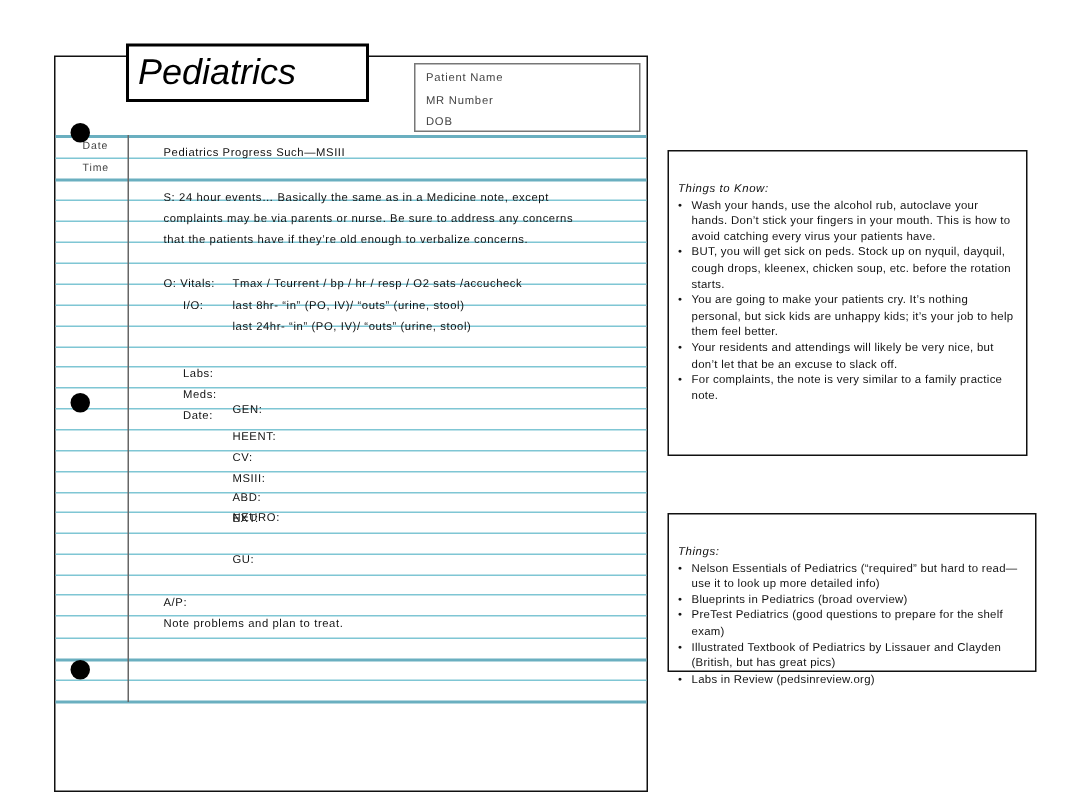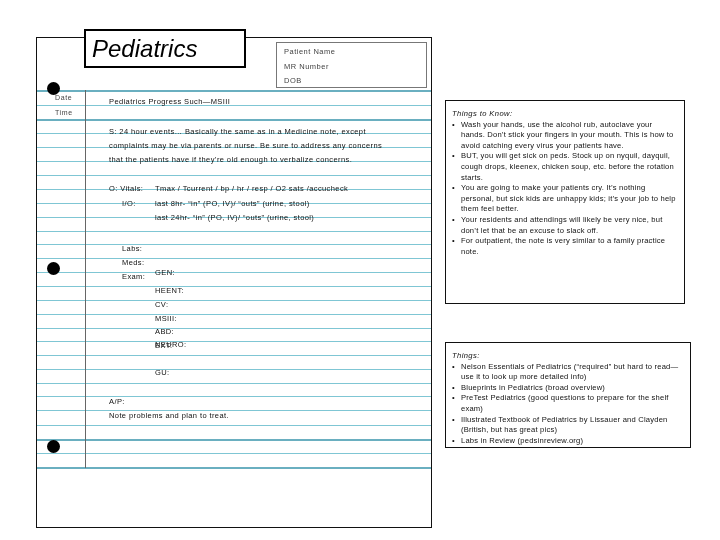--- a/index.html
+++ b/index.html
@@ -38,21 +38,21 @@
     position: absolute; width: 13px; height: 13px; border-radius: 50%; background: #000; z-index: 4;
   }
   .side-label {
     position: absolute; left: 55px; font-size: 7px; color: #444; letter-spacing: 0.6px; z-index: 2;
   }
   .txt {
     position: absolute; font-size: 7.5px; color: #111; letter-spacing: 0.4px; white-space: nowrap; z-index: 2;
   }
 
   .info-box {
-    position: absolute; border: 1px solid #111; background: #fff; padding: 8px 6px;
+    position: absolute; border: 1px solid #111; background: #fff; padding: 20px 6px;
     font-size: 7.6px; line-height: 10.6px; color: #111;
   }
   .info-box .hd { font-style: italic; letter-spacing: 0.4px; }
   .info-box ul { list-style: none; }
   .info-box li { position: relative; padding-left: 9px; letter-spacing: 0.2px; }
   .info-box li::before { content: "\2022"; position: absolute; left: 0; top: 0; }
 </style>
 </head>
 <body>
 
@@ -113,42 +113,42 @@
 <div class="txt" style="left:109px; top:155px">that the patients have if they’re old enough to verbalize concerns.</div>
 
 <div class="txt" style="left:109px; top:184px">O:  Vitals:</div>
 <div class="txt" style="left:155px; top:184px">Tmax / Tcurrent / bp / hr / resp / O2 sats /accucheck</div>
 <div class="txt" style="left:122px; top:199px">I/O:</div>
 <div class="txt" style="left:155px; top:199px">last 8hr- “in” (PO, IV)/ “outs” (urine, stool)</div>
 <div class="txt" style="left:155px; top:213px">last 24hr- “in” (PO, IV)/ “outs” (urine, stool)</div>
 
 <div class="txt" style="left:122px; top:244px">Labs:</div>
 <div class="txt" style="left:122px; top:258px">Meds:</div>
-<div class="txt" style="left:122px; top:272px">Exam:</div>
+<div class="txt" style="left:122px; top:272px">Date:</div>
 
 <div class="txt" style="left:155px; top:268px">GEN:</div>
 <div class="txt" style="left:155px; top:286px">HEENT:</div>
 <div class="txt" style="left:155px; top:300px">CV:</div>
 <div class="txt" style="left:155px; top:314px">MSIII:</div>
 <div class="txt" style="left:155px; top:327px">ABD:</div>
 <div class="txt" style="left:155px; top:341px">EXT:</div>
 <div class="txt" style="left:155px; top:340px">NEURO:</div>
 <div class="txt" style="left:155px; top:368px">GU:</div>
 
 <div class="txt" style="left:109px; top:397px">A/P:</div>
 <div class="txt" style="left:109px; top:411px">Note problems and plan to treat.</div>
 
 <div class="info-box" style="left:445px; top:100px; width:240px; height:204px;">
   <div class="hd">Things to Know:</div>
   <ul>
     <li>Wash your hands, use the alcohol rub, autoclave your hands.  Don’t stick your fingers in your mouth. This is how to avoid catching every virus your patients have.</li>
     <li>BUT, you will get sick on peds. Stock up on nyquil, dayquil, cough drops, kleenex, chicken soup, etc. before the rotation starts.</li>
     <li>You are going to make your patients cry.  It’s nothing personal, but sick kids are unhappy kids; it’s your job to help them feel better.</li>
     <li>Your residents and attendings will likely be very nice, but don’t let that be an excuse to slack off.</li>
-    <li>For outpatient, the note is very similar to a family practice note.</li>
+    <li>For complaints, the note is very similar to a family practice note.</li>
   </ul>
 </div>
 
 <div class="info-box" style="left:445px; top:342px; width:246px; height:106px;">
   <div class="hd">Things:</div>
   <ul>
     <li>Nelson Essentials of Pediatrics (“required” but hard to read—use it to look up more detailed info)</li>
     <li>Blueprints in Pediatrics (broad overview)</li>
     <li>PreTest Pediatrics (good questions to prepare for the shelf exam)</li>
     <li>Illustrated Textbook of Pediatrics by Lissauer and Clayden (British, but has great pics)</li>

